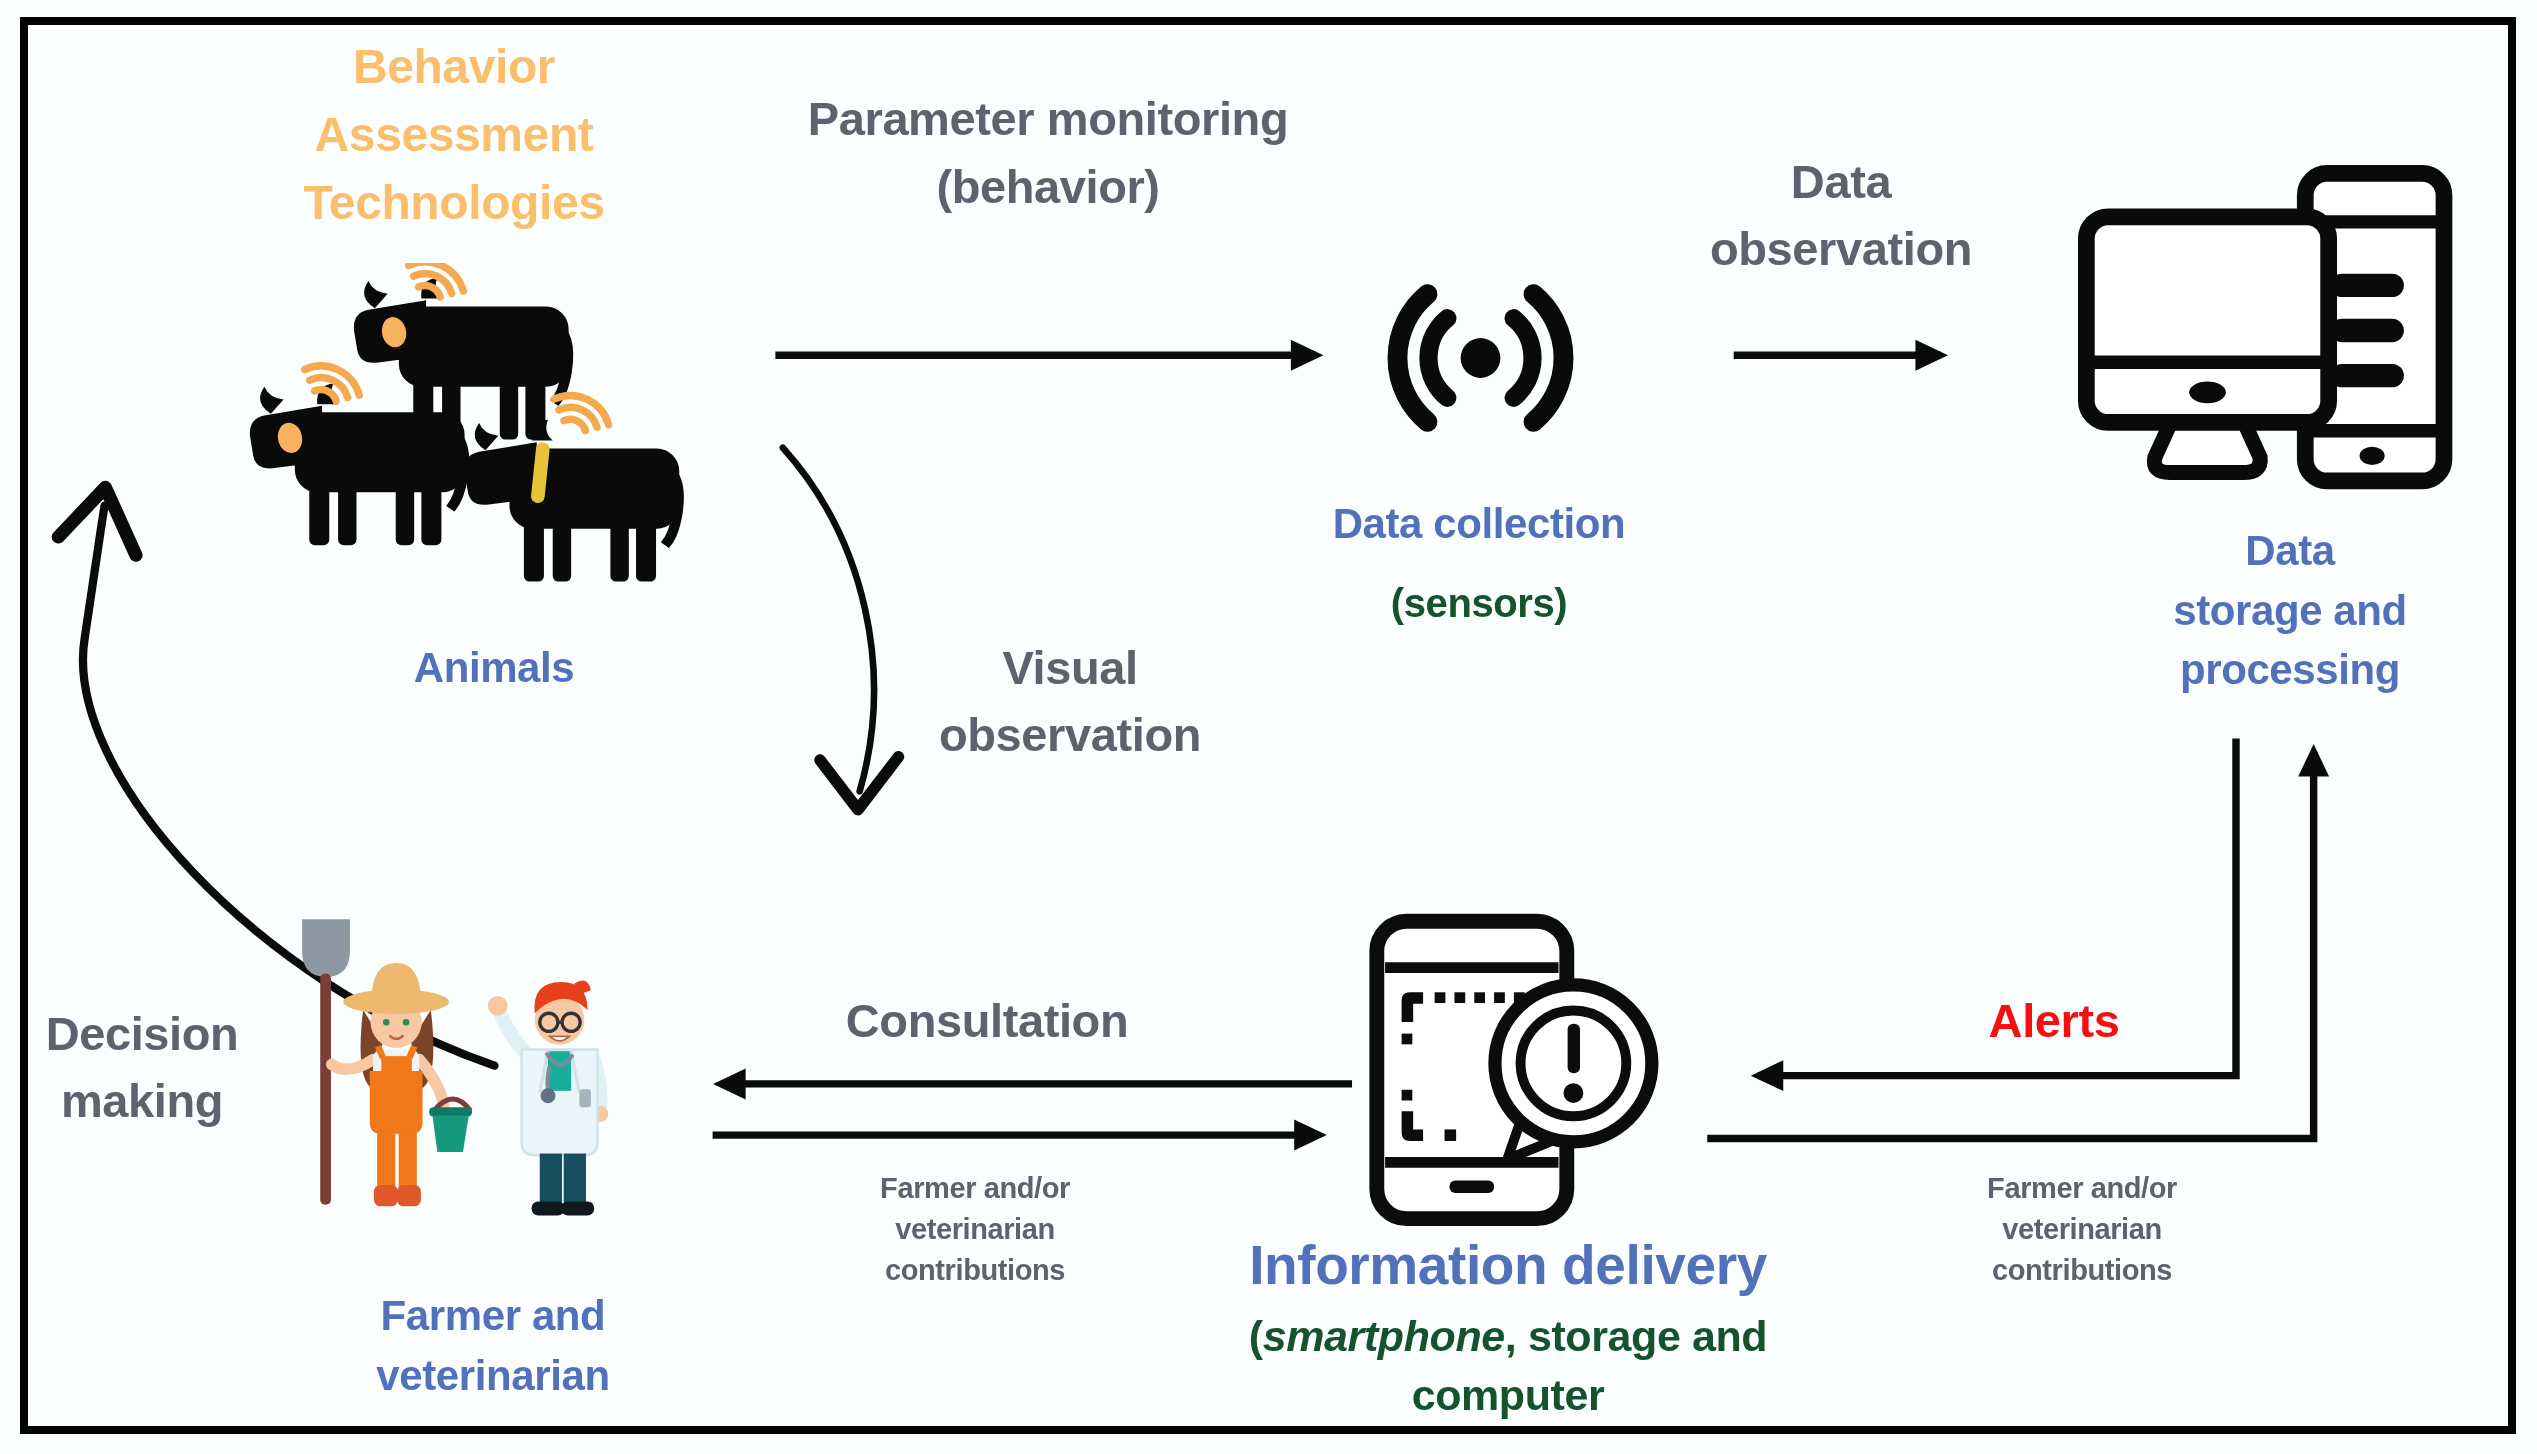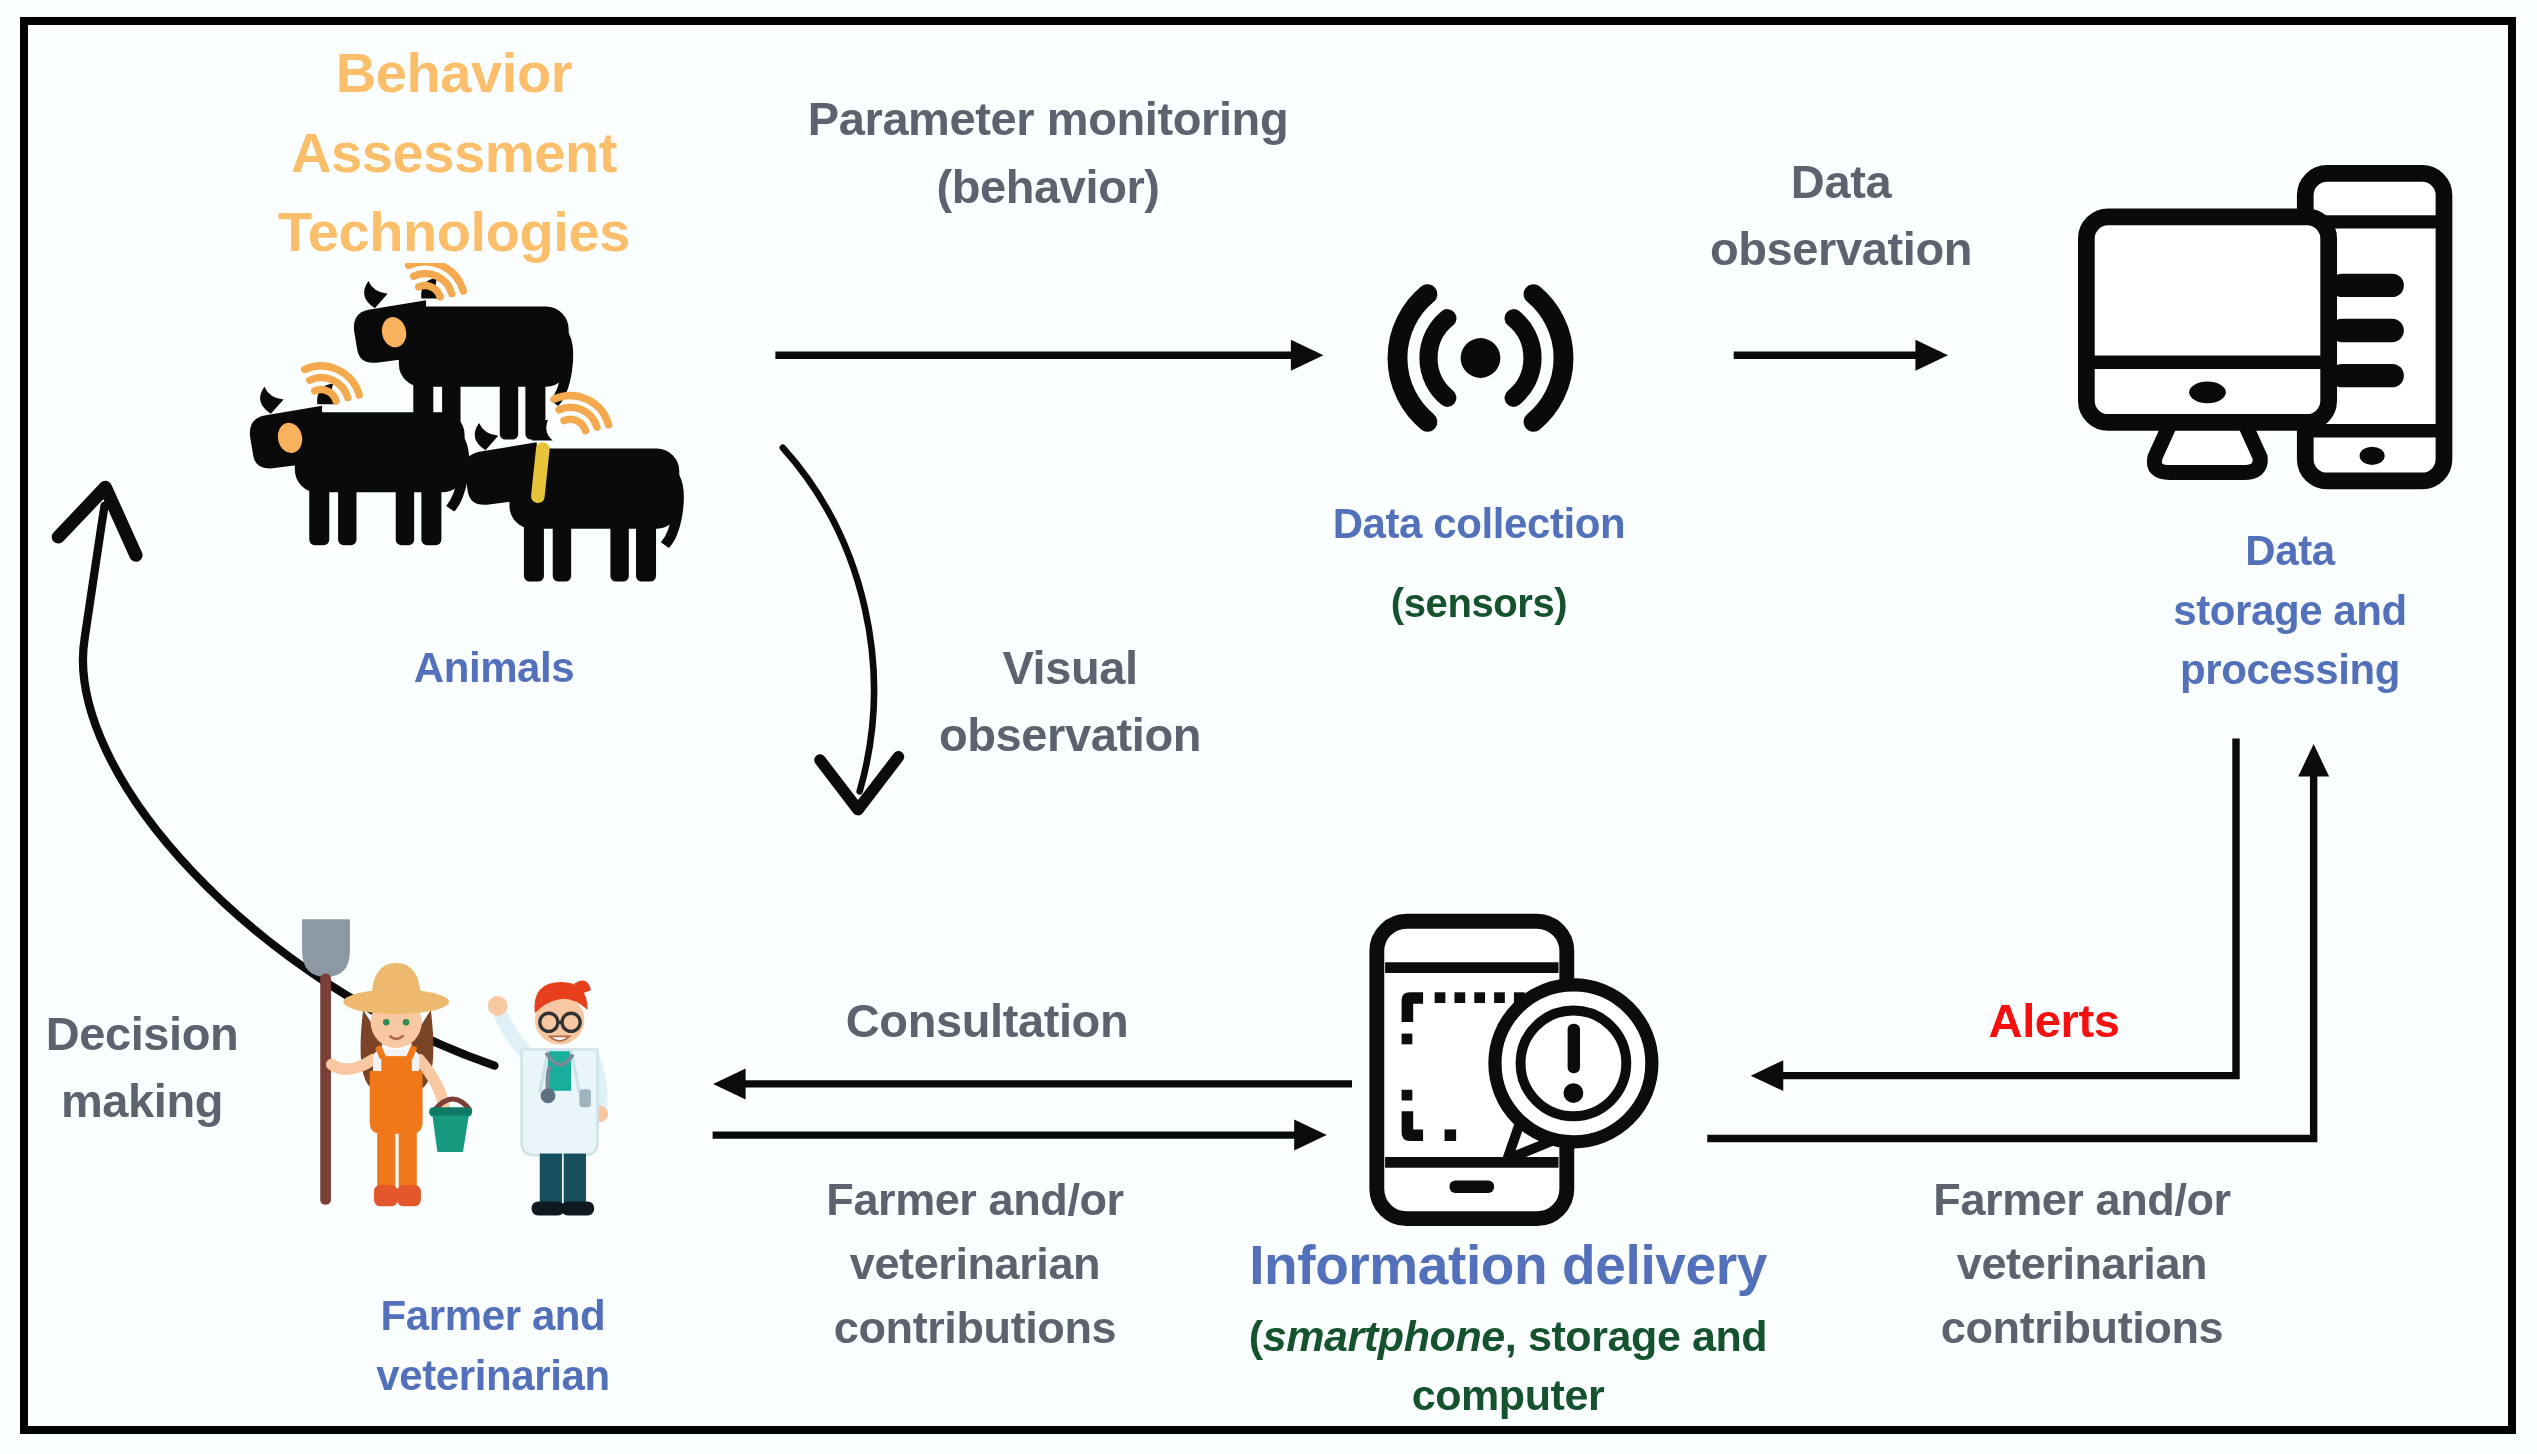--- a/index.html
+++ b/index.html
@@ -6,25 +6,25 @@
   .canvas{position:relative;width:2538px;height:1454px;background:#fbfeff;overflow:hidden;
           font-family:"Liberation Sans", sans-serif;}
   .frame{position:absolute;left:20px;top:16.5px;width:2480px;height:1401px;border:8.3px solid #000;}
   .lbl{position:absolute;transform:translateX(-50%);text-align:center;white-space:pre-line;
        font-weight:700;letter-spacing:-0.4px;line-height:1.42;}
   .t-orange{color:#FBBE6B;}
   .t-grey{color:#5C636E;}
   .t-blue{color:#5271BA;}
   .t-blue2{color:#14532d;font-weight:600;}
   .t-red{color:#F50F0F;}
-  .f58{font-size:56px;}
+  .f58{font-size:48px;}
   .f57{font-size:47px;}
   .f62{font-size:42px;}
   .f66{font-size:55px;}
-  .f55{font-size:45px;}
+  .f55{font-size:29px;}
   .f52{font-size:43px;}
   .f49{font-size:40px;}
   .icon{position:absolute;}
   svg{display:block;}
 </style>
 </head>
 <body>
 
 <div class="canvas">
   <div class="frame"></div>

